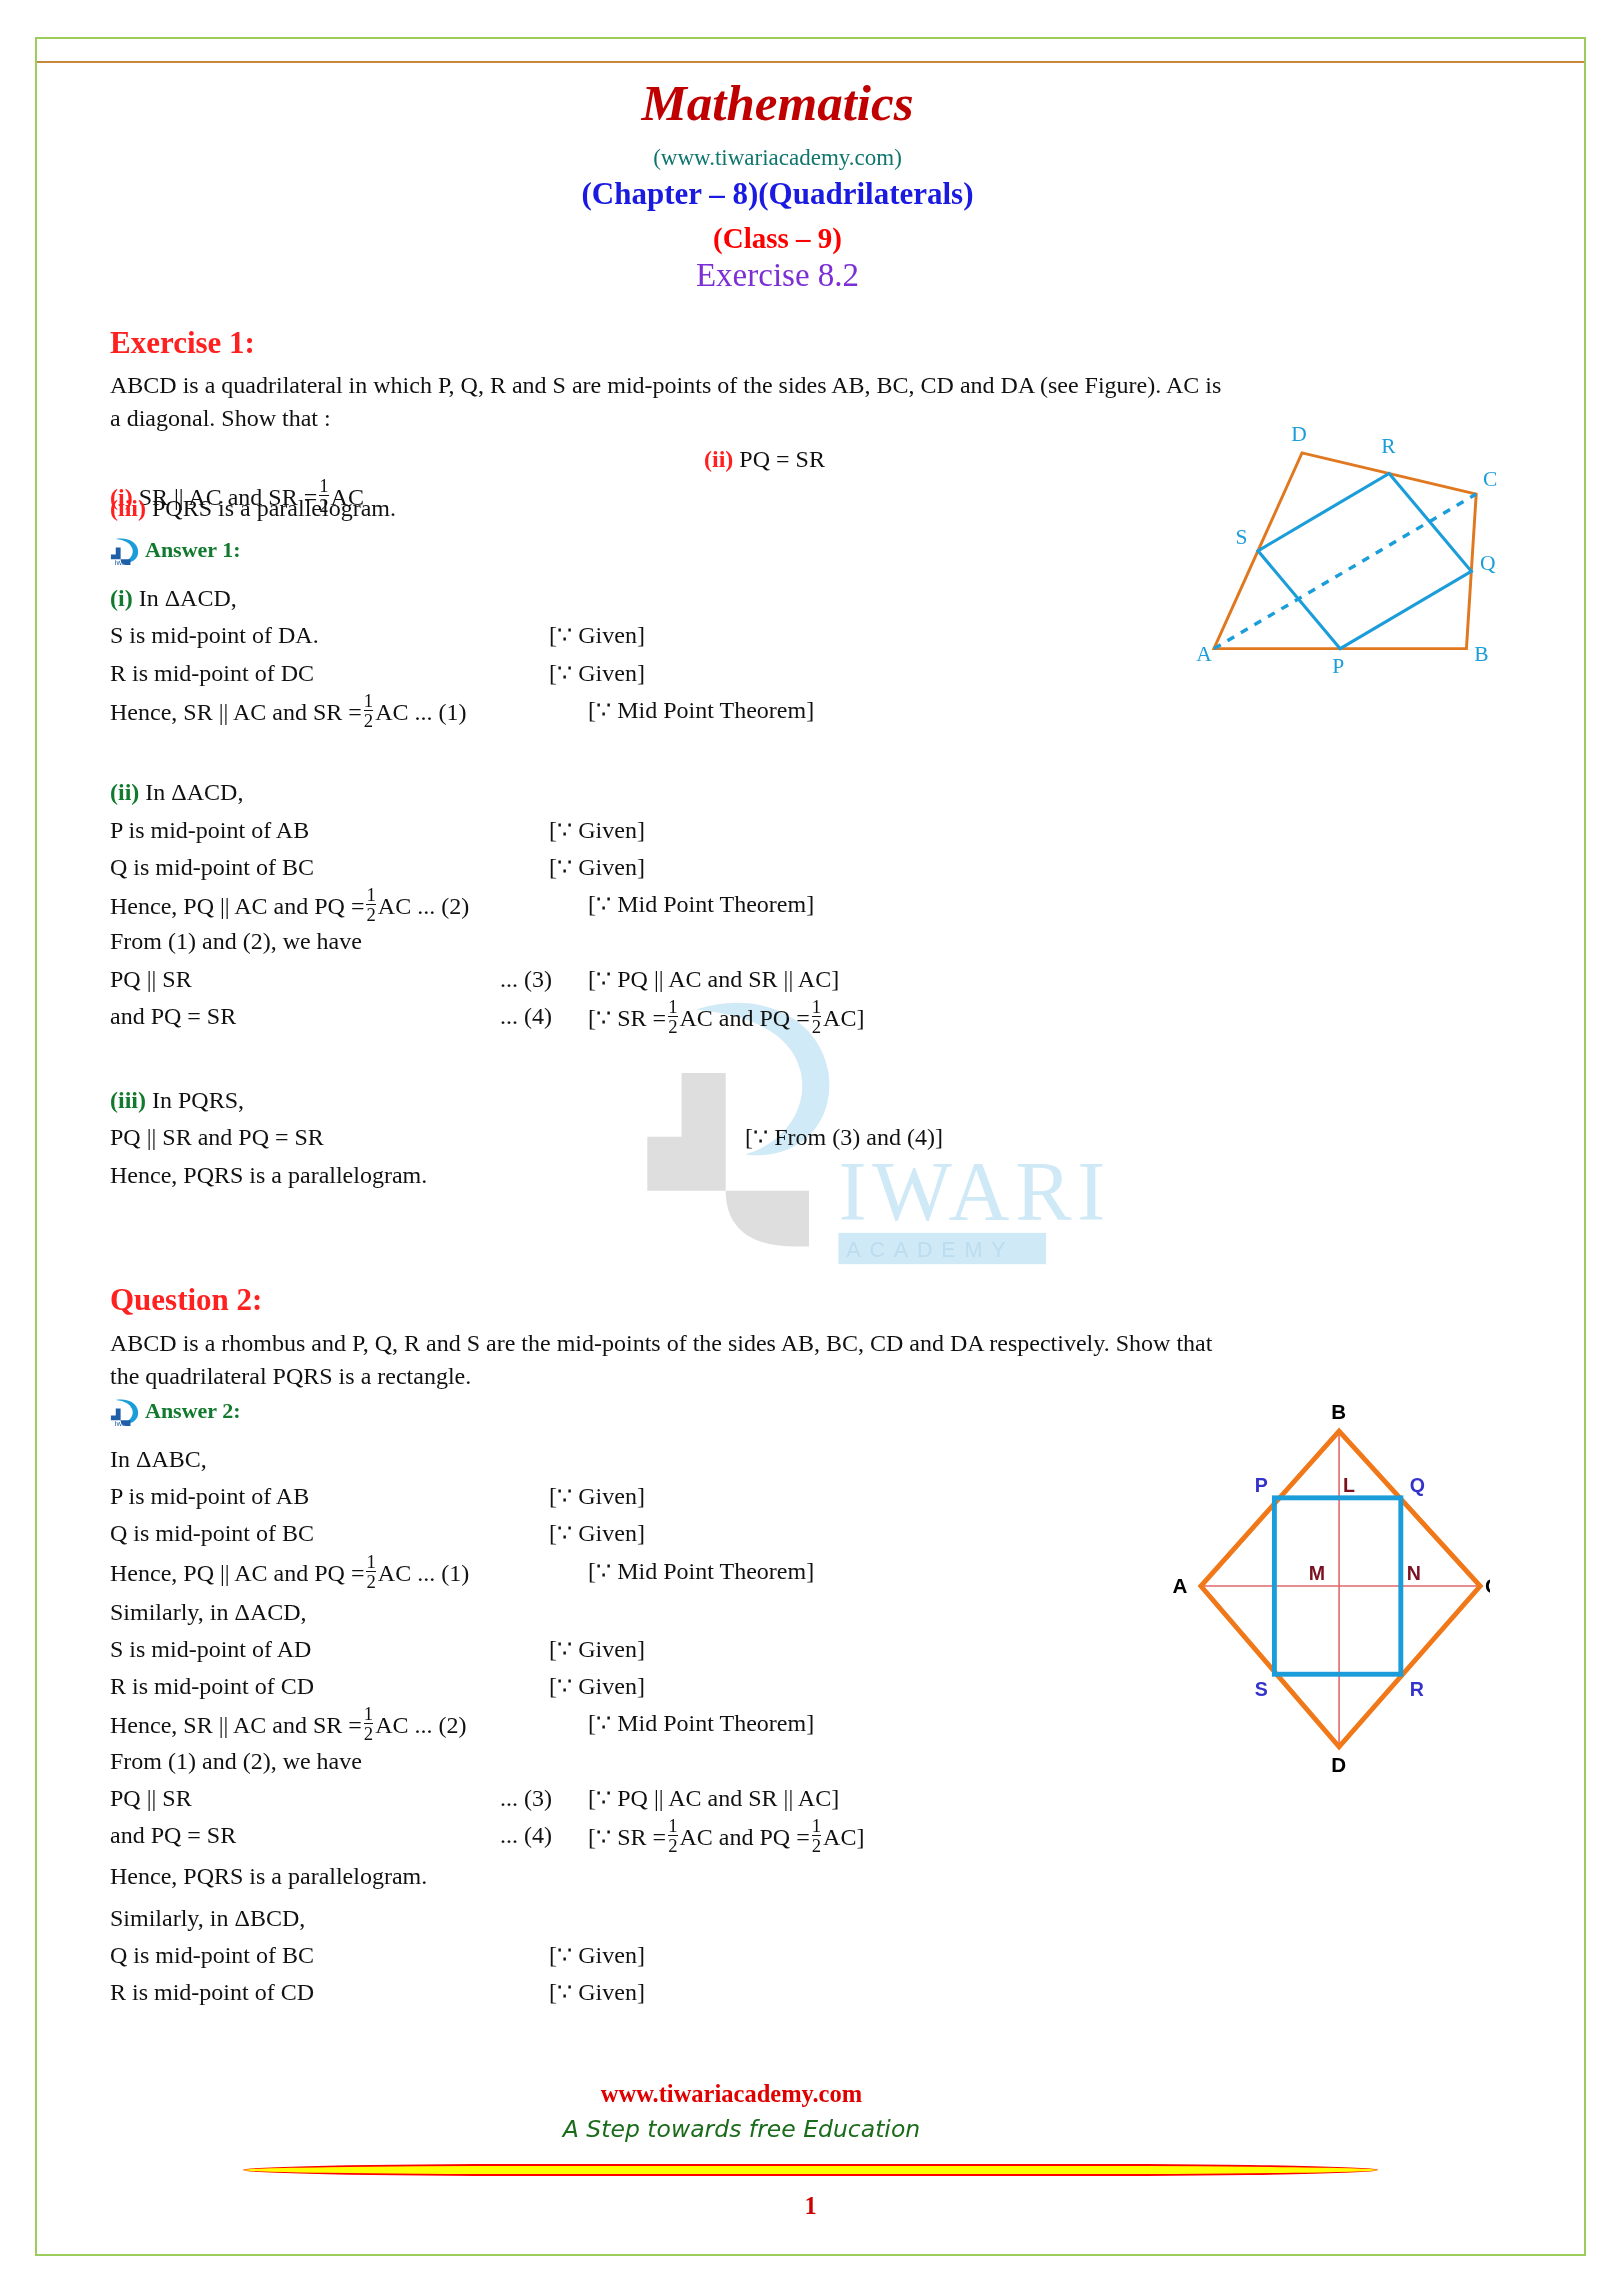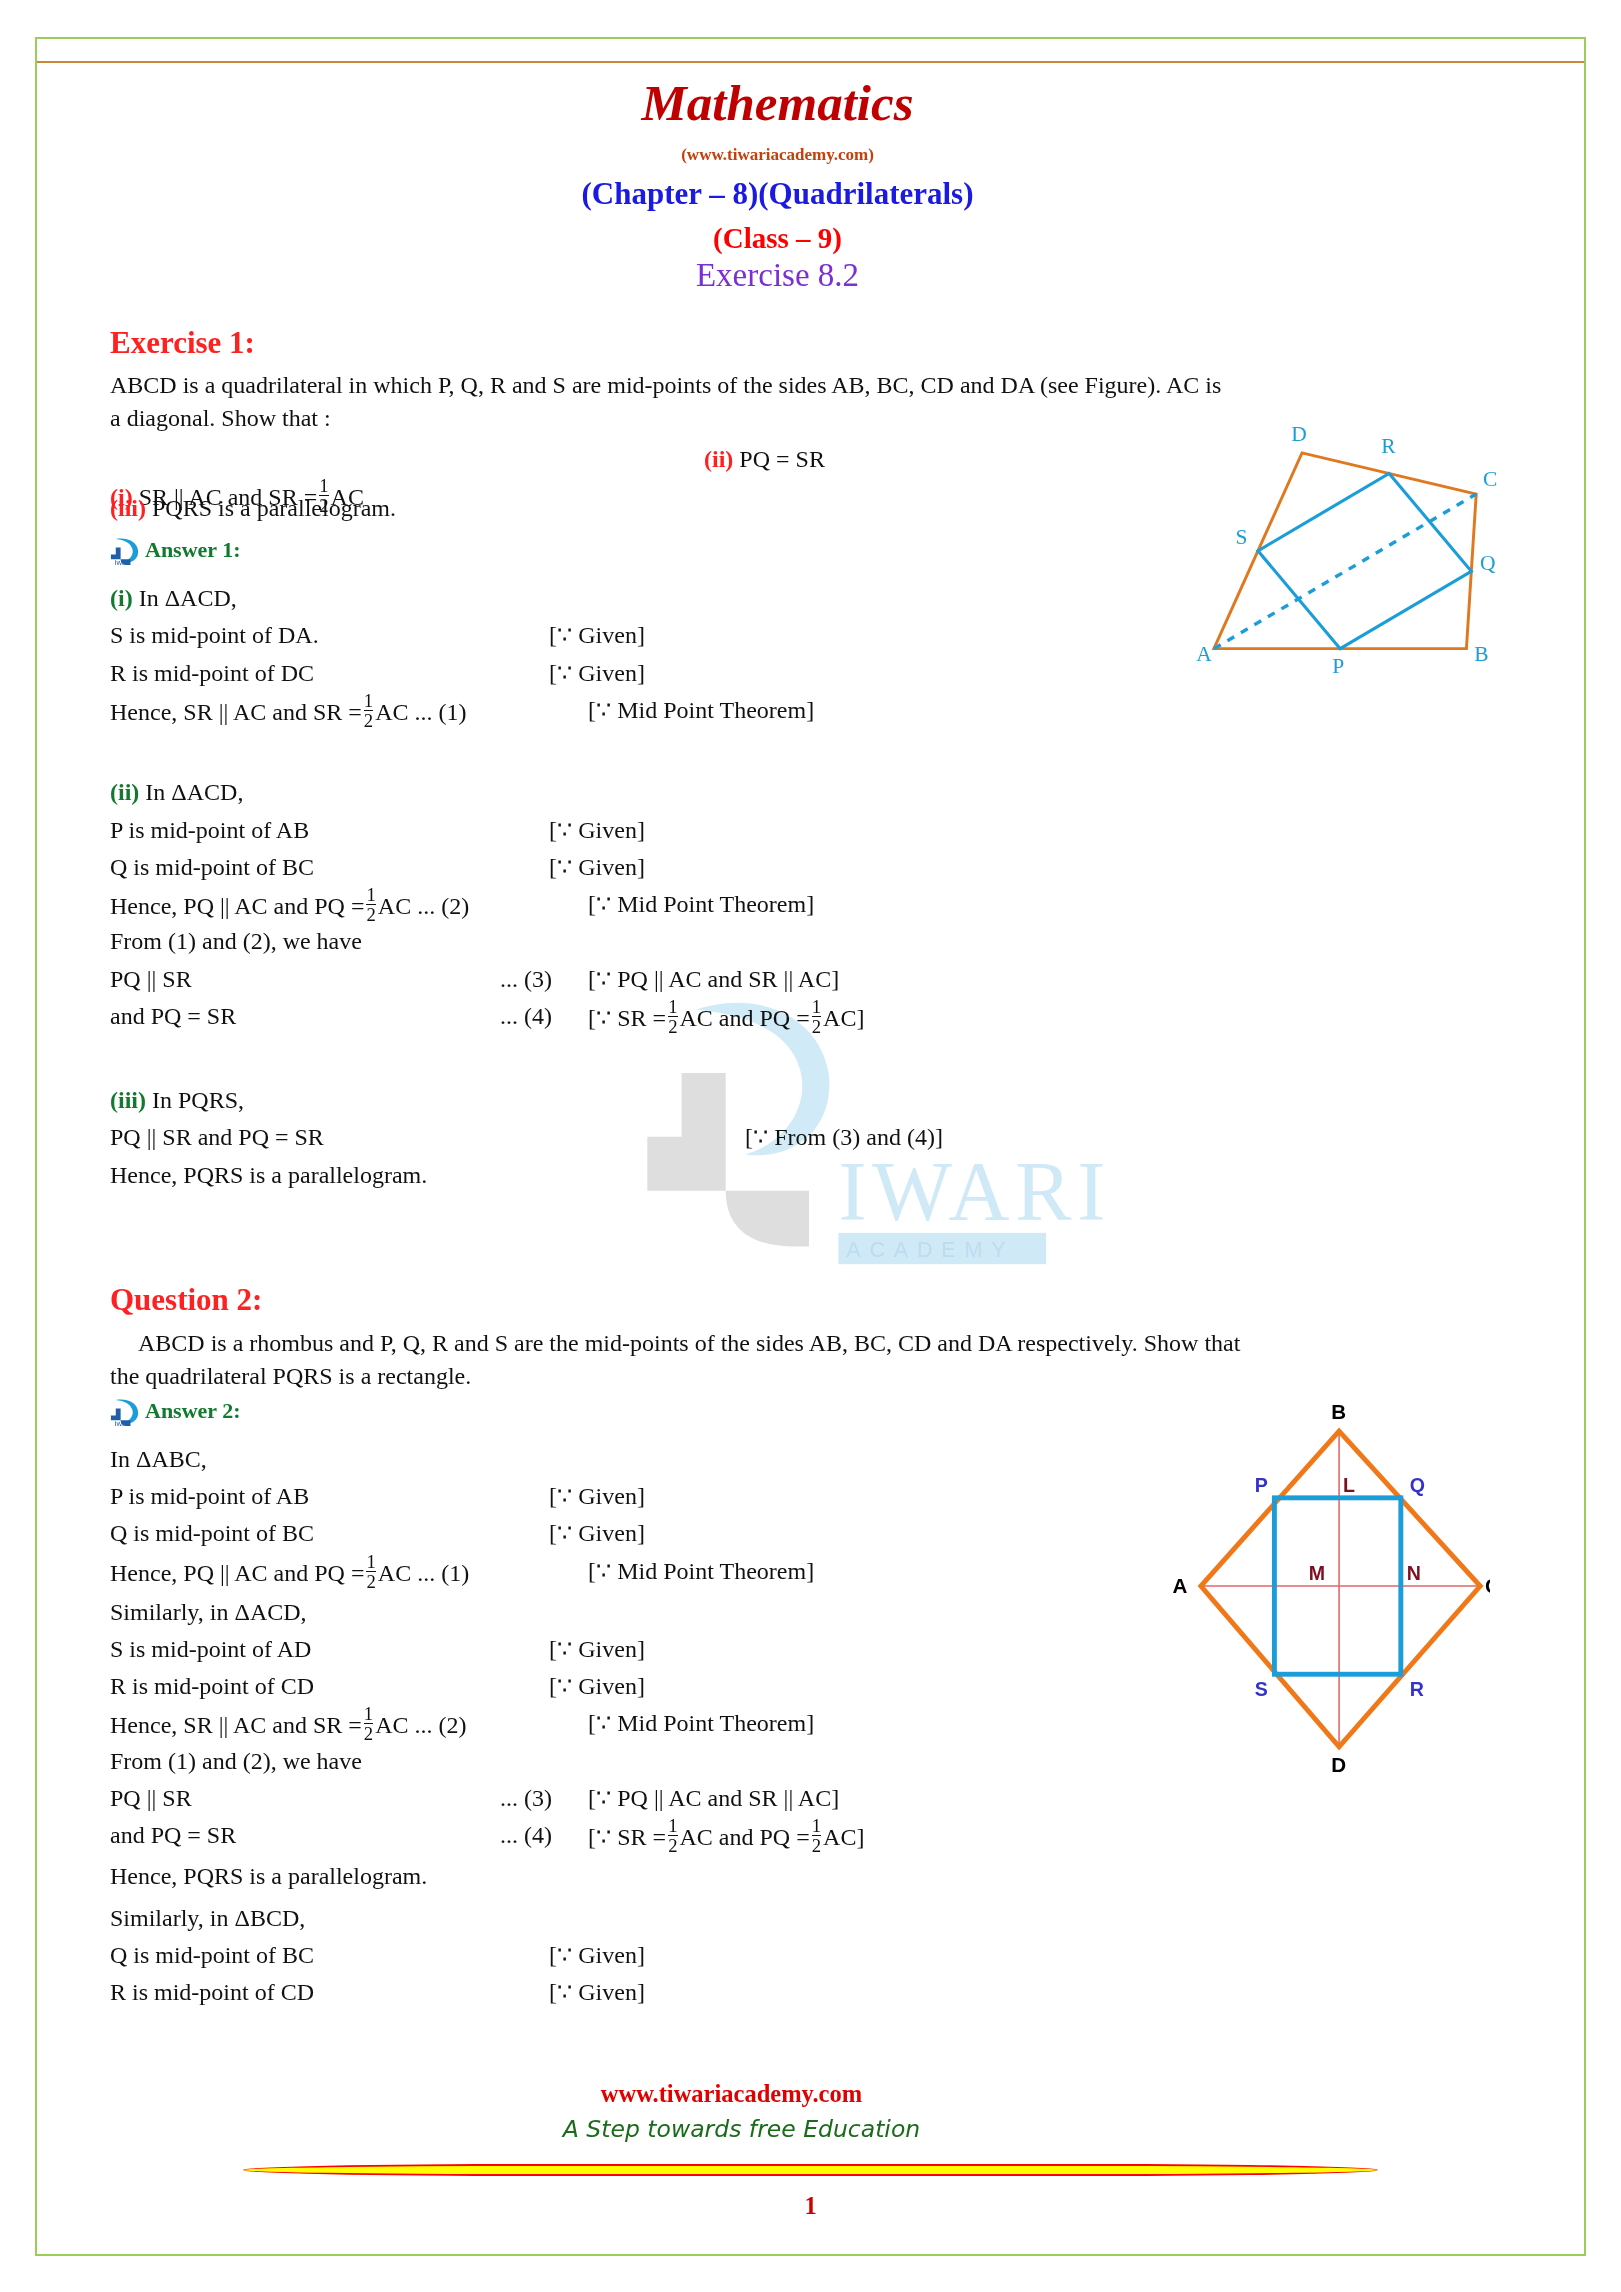--- a/index.html
+++ b/index.html
@@ -46,23 +46,23 @@
     font-family: "Liberation Serif", serif;
     font-weight: bold;
     font-style: italic;
     font-size: 51px;
     color: #c00000;
     letter-spacing: 0px;
   }
   .title-site {
     top: 145px;
     font-family: "Liberation Serif", serif;
-    font-weight: bold;
-    font-size: 17px;
-    color: #c2410c;
+    font-weight: normal;
+    font-size: 23px;
+    color: #0f766e;
   }
   .title-chapter {
     top: 176px;
     font-family: "Liberation Serif", serif;
     font-weight: bold;
     font-size: 31px;
     color: #1a1ae0;
   }
   .title-class {
     top: 222px;
@@ -289,21 +289,21 @@
       <text x="288" y="263" font-family="Liberation Serif, serif" font-size="22" fill="#1b9dd9">B</text>
       <text x="297" y="84" font-family="Liberation Serif, serif" font-size="22" fill="#1b9dd9">C</text>
       <text x="101" y="38" font-family="Liberation Serif, serif" font-size="22" fill="#1b9dd9">D</text>
       <text x="143" y="275" font-family="Liberation Serif, serif" font-size="22" fill="#1b9dd9">P</text>
       <text x="294" y="170" font-family="Liberation Serif, serif" font-size="22" fill="#1b9dd9">Q</text>
       <text x="193" y="50" font-family="Liberation Serif, serif" font-size="22" fill="#1b9dd9">R</text>
       <text x="44" y="143" font-family="Liberation Serif, serif" font-size="22" fill="#1b9dd9">S</text>
     </svg>
 
     <div class="q-head" style="top:1282px;">Question 2:</div>
-    <div class="para" style="top:1325px;margin-left:28px;">ABCD is a rhombus and P, Q, R and S are the mid-points of the sides AB, BC, CD and DA respectively. Show that</div>
+    <div class="para" style="top:1325px;">ABCD is a rhombus and P, Q, R and S are the mid-points of the sides AB, BC, CD and DA respectively. Show that</div>
     <div class="para" style="top:1358px;">the quadrilateral PQRS is a rectangle.</div>
 
     <svg class="leaf-icon" style="top:1396px;" viewBox="0 0 34 34">
       <path d="M8 4 C22 2 30 8 31 16 C32 25 24 30 15 28 C23 26 27 20 25 14 C23 8 17 5 8 4 Z" fill="#1b9dd9"></path>
       <path d="M3 25 L3 20 L8 20 L8 13 L13 13 L13 20 L13 25 C13 29 16 31 21 31 L23 31 L23 25 Z" fill="#1f5fa8"></path>
       <text x="7" y="31" font-family="Liberation Sans, sans-serif" font-size="8" fill="#1f5fa8">iwari</text>
     </svg>
     <div class="a-head" style="top:1398px;">Answer 2:</div>
 
     <div class="line" style="top:1441px;">In ΔABC,</div>

